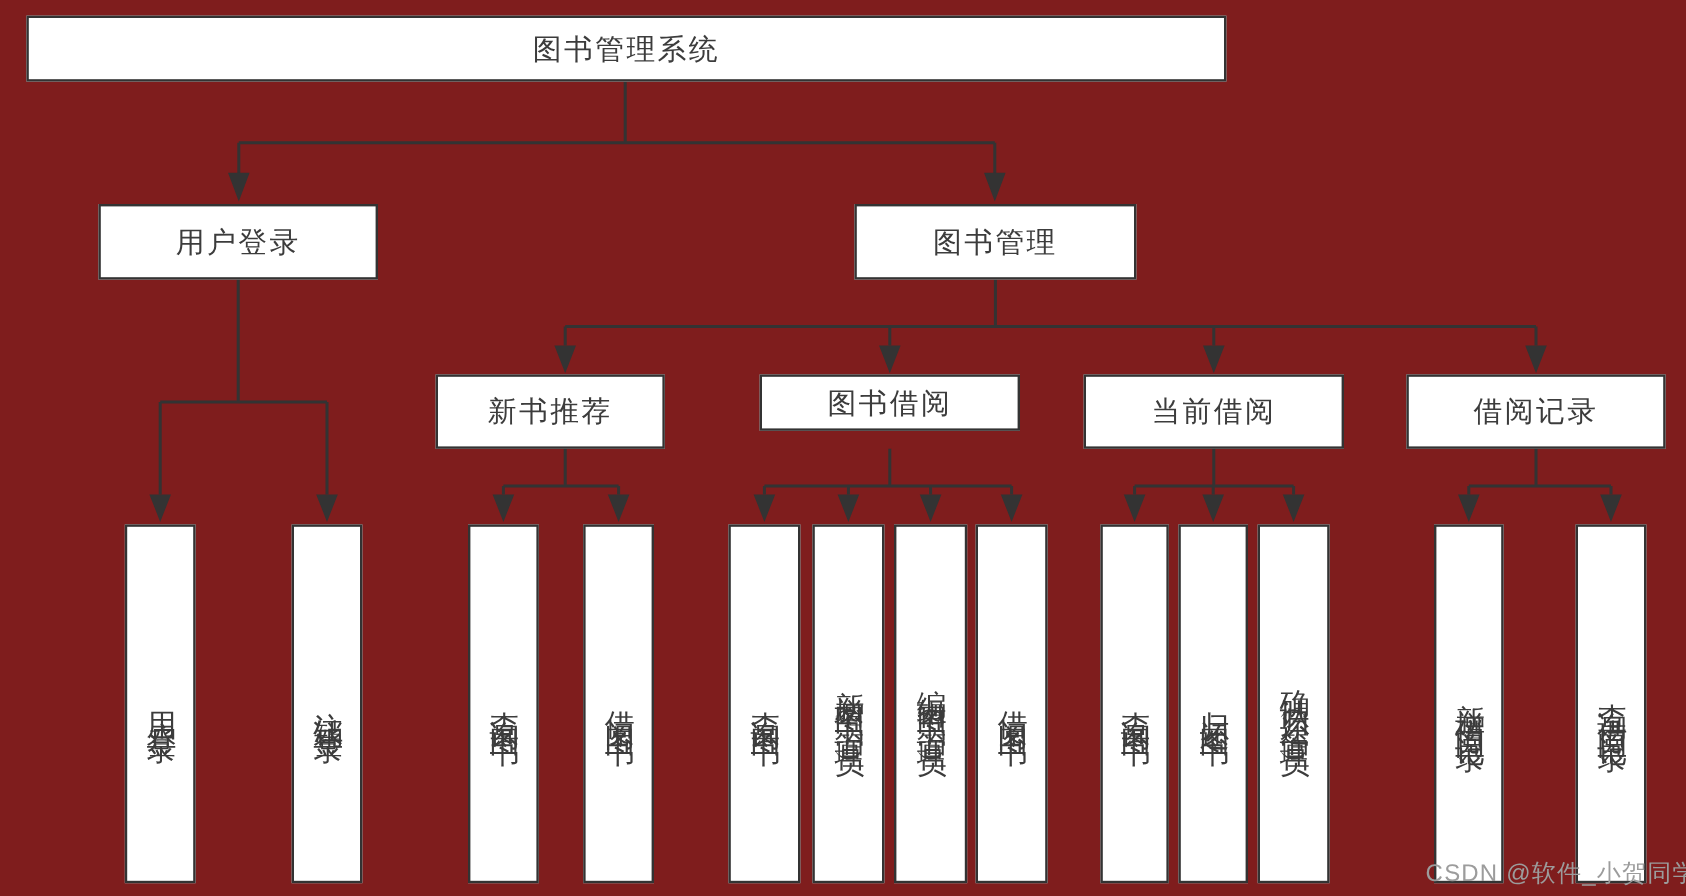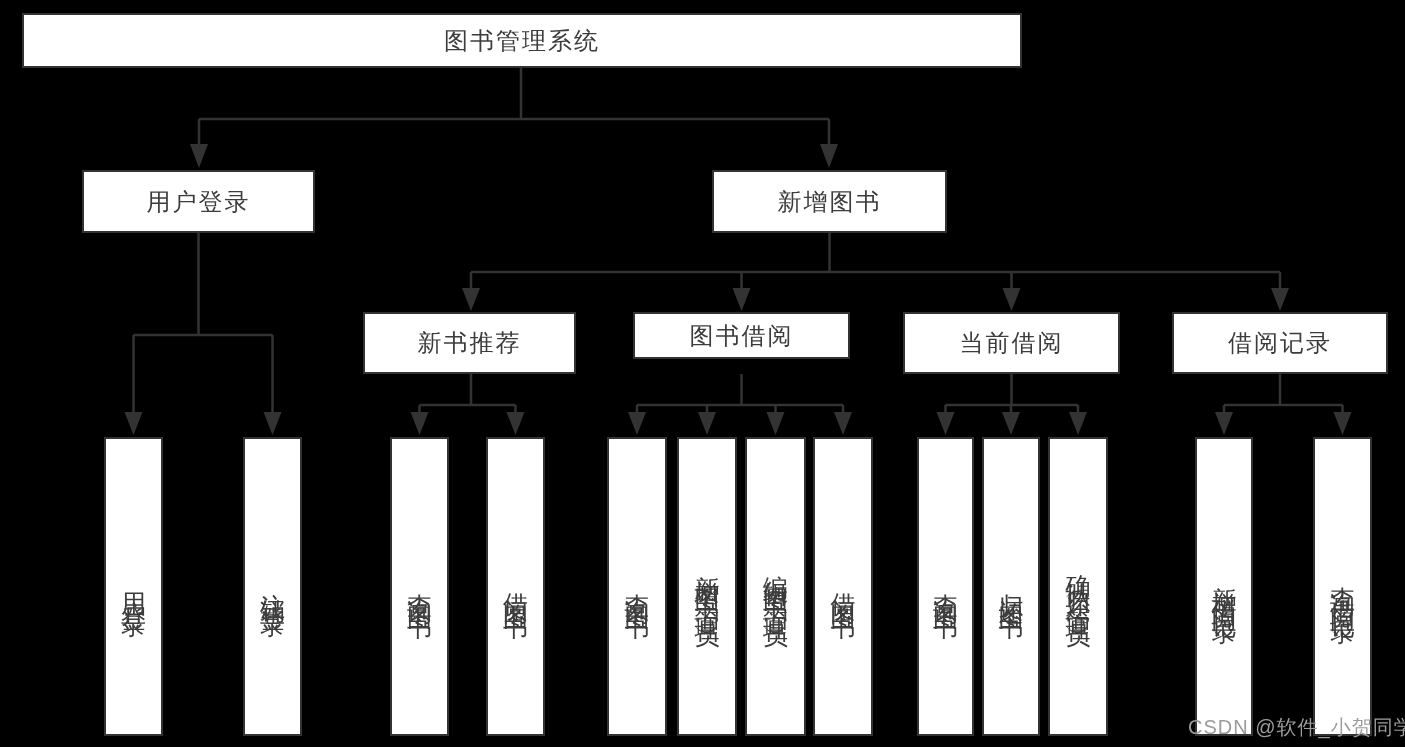--- a/index.html
+++ b/index.html
@@ -4,21 +4,21 @@
 <style>
   html, body {
     margin: 0;
     padding: 0;
     background: #ffffff;
   }
   #stage {
     position: relative;
     width: 1405px;
     height: 747px;
-    background: #000000;
+    background: #7f1d1d;
     overflow: hidden;
     font-family: "Liberation Sans", "DejaVu Sans", sans-serif;
   }
   #connectors {
     position: absolute;
     left: 0;
     top: 0;
     width: 1405px;
     height: 747px;
   }
@@ -109,23 +109,23 @@
              M936.5 412 L954.5 412 L945.5 435 Z
              M1002 412 L1020 412 L1011 435 Z
              M1069 412 L1087 412 L1078 435 Z
              M1215 412 L1233 412 L1224 435 Z
              M1333.5 412 L1351.5 412 L1342.5 435 Z" fill="#333333" stroke="none"></path>
   </svg>
 
   <div class="hbox" style="left:22px; top:13px; width:1000px; height:55px;">图书管理系统</div>
 
   <div class="hbox" style="left:82px; top:170px; width:233px; height:63px;">用户登录</div>
-  <div class="hbox" style="left:712px; top:170px; width:235px; height:63px;">新增图书</div>
+  <div class="hbox" style="left:712px; top:170px; width:235px; height:63px;">图书管理</div>
 
-  <div class="hbox" style="left:363px; top:312px; width:213px; height:62px;">新书推荐</div>
+  <div class="hbox" style="left:363px; top:312px; width:191px; height:62px;">新书推荐</div>
   <div class="hbox" style="left:633px; top:312px; width:217px; height:47px;">图书借阅</div>
   <div class="hbox" style="left:903px; top:312px; width:217px; height:62px;">当前借阅</div>
   <div class="hbox" style="left:1172px; top:312px; width:216px; height:62px;">借阅记录</div>
 
   <div class="vbox" style="left:104px; top:437px; width:59px; height:299px;">
     <span class="vlabel">用户登录</span>
   </div>
   <div class="vbox" style="left:243px; top:437px; width:59px; height:299px;">
     <span class="vlabel">注销登录</span>
   </div>

